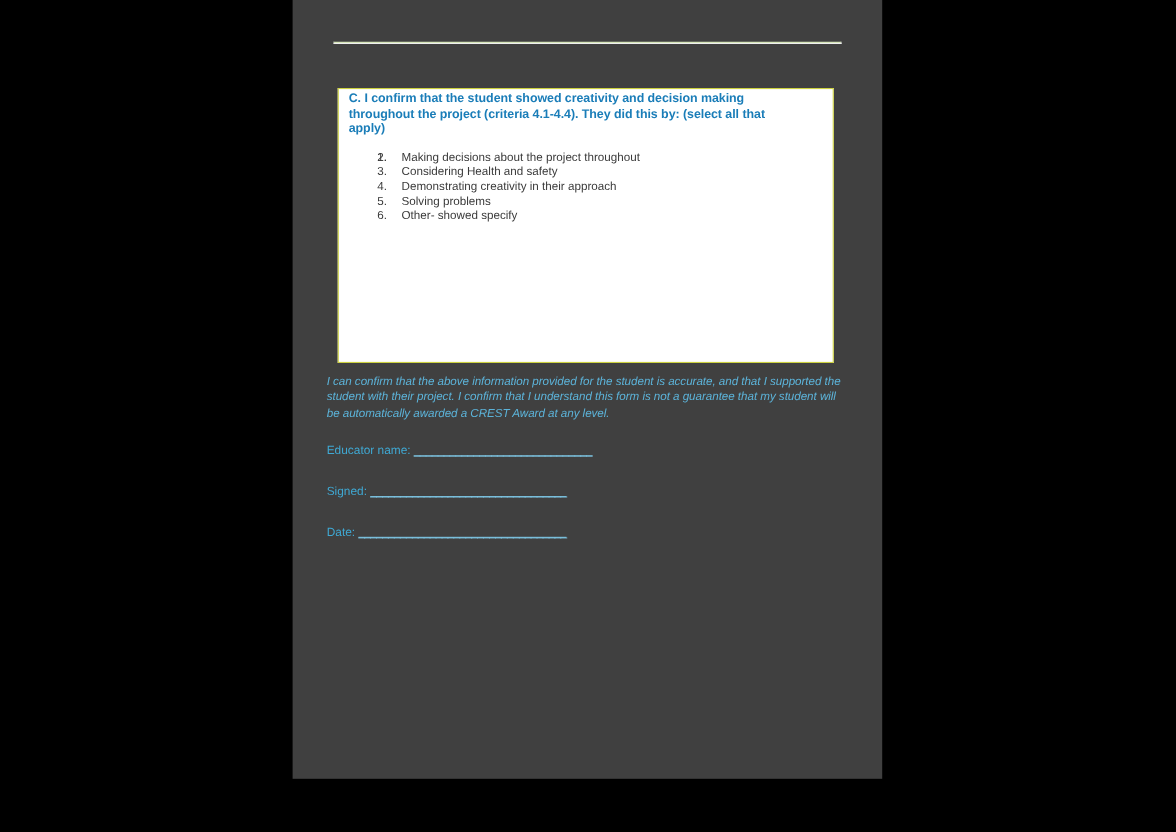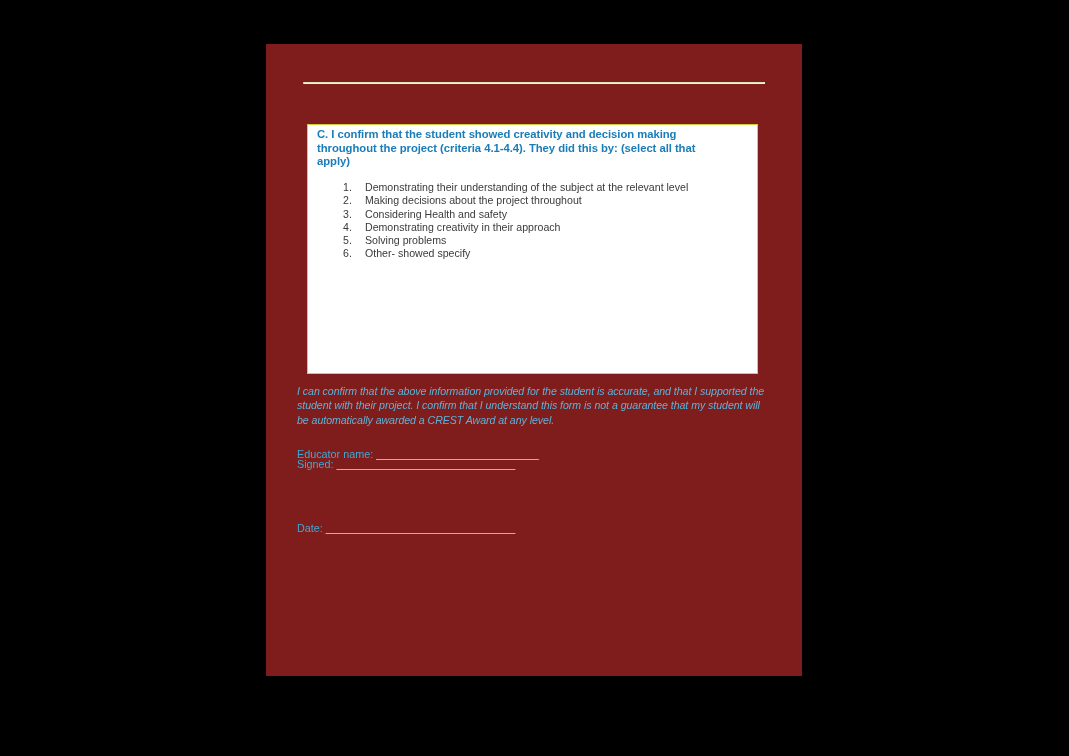--- a/index.html
+++ b/index.html
@@ -20,23 +20,22 @@
     width: 1069px;
     height: 756px;
     background: #000000;
   }
 
   #page {
     position: absolute;
     left: 266px;
     top: 0px;
     width: 536px;
-    height: 632px;
-    background: #7f1d1d;
-    margin-top: 44px;
+    height: 708px;
+    background: #404040;
   }
 
   
   #top-rule {
     position: absolute;
     left: 37px;      
     top: 30px;
     width: 460px;    
     height: 0;
     border-top: 1.5px solid #d6e6ba;
@@ -112,40 +111,39 @@
     font-size: 10.8px;
     white-space: nowrap;
   }
   .sig-row .sig-label { color: #3fa9d4; }
   .sig-row .sig-line {
     color: #7ec6e4;
     letter-spacing: -0.6px;
     text-decoration: underline;
   }
   #sig-educator { top: 404px; }
-  #sig-signed   { top: 414px; }
+  #sig-signed   { top: 441px; }
   #sig-date     { top: 478px; }
 </style>
 </head>
 <body>
 
 <div id="stage">
 
   <div id="page">
 
     <hr id="top-rule">
 
     <div id="question-box">
 
       <div id="question-heading">C. I confirm that the student showed creativity and decision making throughout the project (criteria 4.1-4.4). They did this by: (select all that apply)</div>
 
       <ol id="criteria-list">
         <li>
           <span class="num">1.</span>
-          <span class="txt">Demonstrating their understanding of the subject at the relevant level</span>
         </li>
         <li>
           <span class="num">2.</span>
           <span class="txt">Making decisions about the project throughout</span>
         </li>
         <li>
           <span class="num">3.</span>
           <span class="txt">Considering Health and safety</span>
         </li>
         <li>

